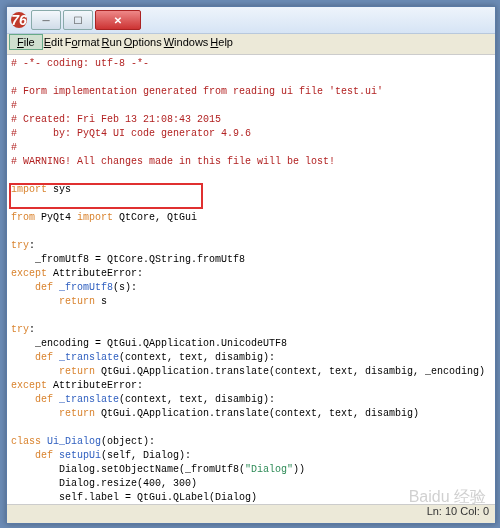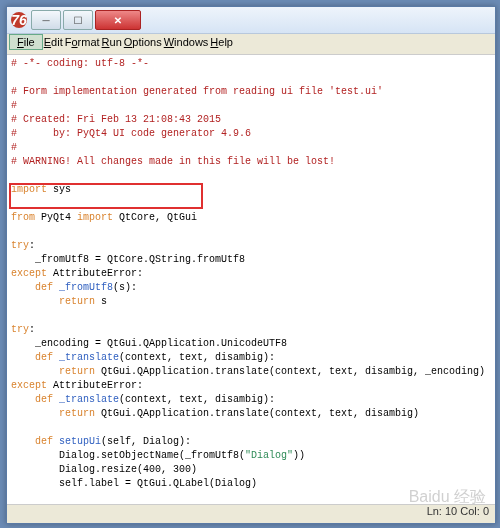--- a/index.html
+++ b/index.html
@@ -70,20 +70,21 @@
       <div class="line">        <span class="c-kw">return</span> s</div>
       <div class="line">&nbsp;</div>
       <div class="line"><span class="c-kw">try</span>:</div>
       <div class="line">    _encoding = QtGui.QApplication.UnicodeUTF8</div>
       <div class="line">    <span class="c-kw">def</span> <span class="c-def">_translate</span>(context, text, disambig):</div>
       <div class="line">        <span class="c-kw">return</span> QtGui.QApplication.translate(context, text, disambig, _encoding)</div>
       <div class="line"><span class="c-kw">except</span> AttributeError:</div>
       <div class="line">    <span class="c-kw">def</span> <span class="c-def">_translate</span>(context, text, disambig):</div>
       <div class="line">        <span class="c-kw">return</span> QtGui.QApplication.translate(context, text, disambig)</div>
       <div class="line">&nbsp;</div>
+      <div class="line"><span class="c-kw">class</span> <span class="c-def">Ui_Dialog</span>(object):</div>
       <div class="line">    <span class="c-kw">def</span> <span class="c-def">setupUi</span>(self, Dialog):</div>
       <div class="line">        Dialog.setObjectName(_fromUtf8(<span class="c-str">"Dialog"</span>))</div>
       <div class="line">        Dialog.resize(400, 300)</div>
       <div class="line">        self.label = QtGui.QLabel(Dialog)</div>
     </div>
 
   <div class="statusbar">
     <span>Ln: 10 Col: 0</span>
   </div>
 

